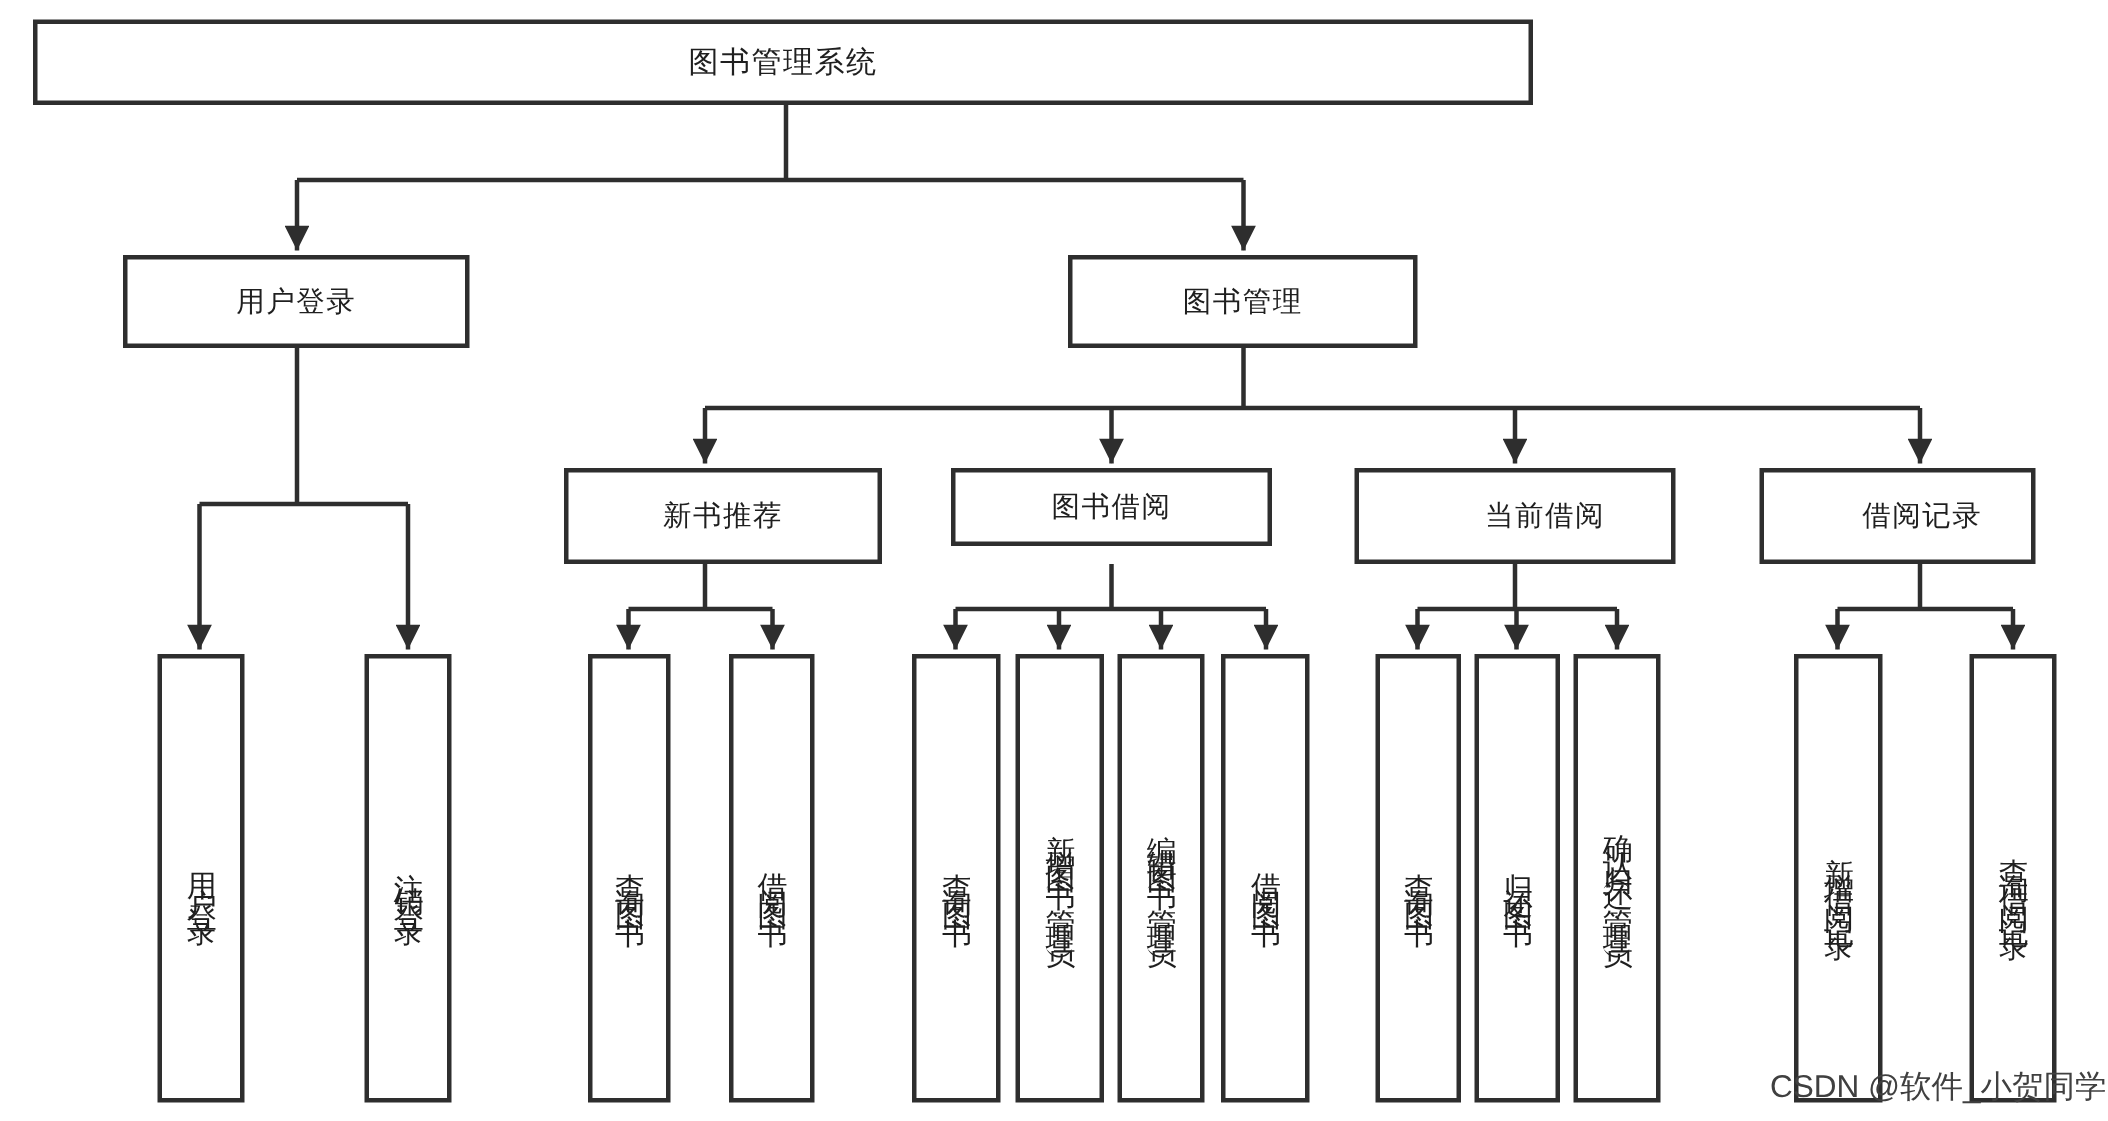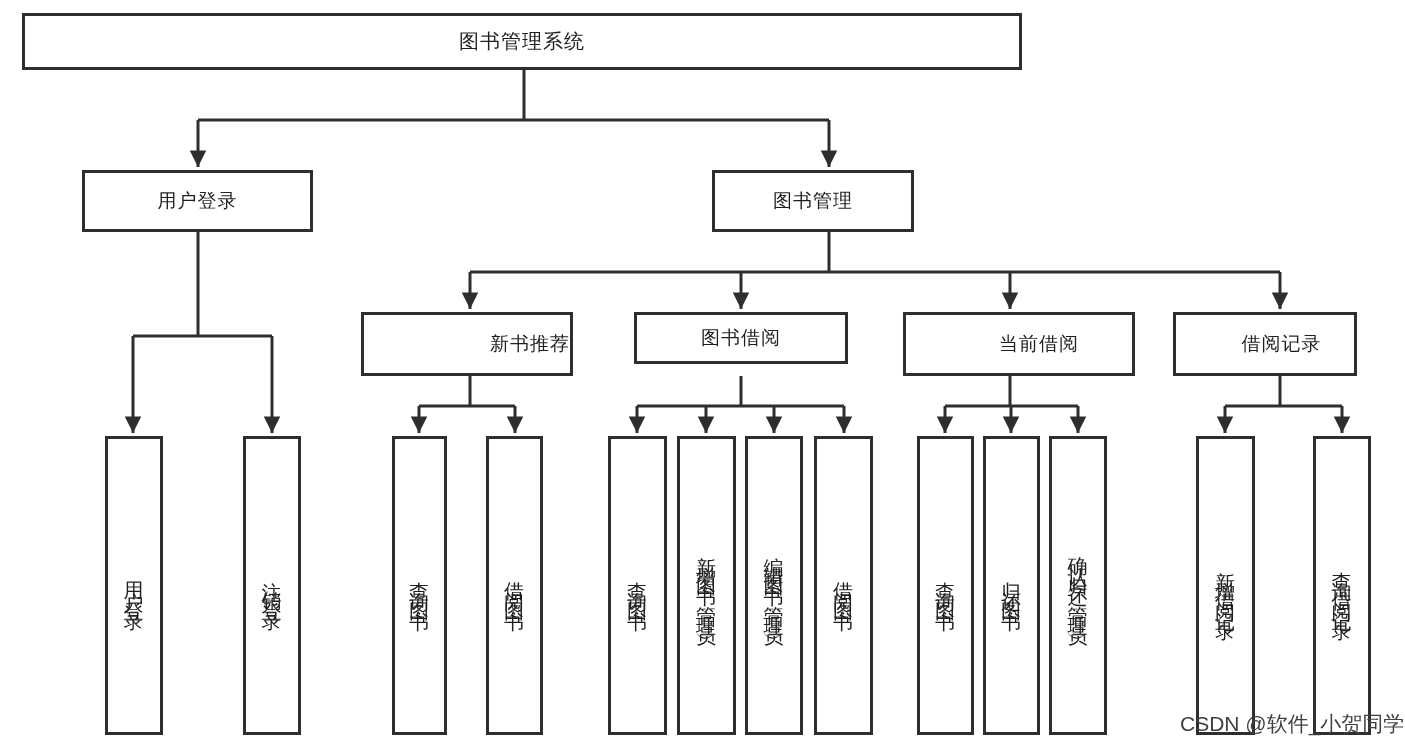--- a/index.html
+++ b/index.html
@@ -116,31 +116,31 @@
     </g>
   </svg>
 
   <div class="node h root" style="left:22px; top:13px; width:1000px; height:57px;">
     <span>图书管理系统</span>
   </div>
 
   <div class="node h" style="left:82px; top:170px; width:231px; height:62px;">
     <span>用户登录</span>
   </div>
-  <div class="node h" style="left:712px; top:170px; width:202px; height:62px;">
+  <div class="node h" style="left:712px; top:170px; width:233px; height:62px;">
     <span>图书管理</span>
   </div>
 
-  <div class="node h" style="left:361px; top:312px; width:212px; height:64px;justify-content:flex-end;">
+  <div class="node h" style="left:376px; top:312px; width:212px; height:64px;">
     <span>新书推荐</span>
   </div>
   <div class="node h" style="left:634px; top:312px; width:214px; height:52px;">
     <span>图书借阅</span>
   </div>
-  <div class="node h" style="left:903px; top:312px; width:232px; height:64px;padding-left:40px;">
+  <div class="node h" style="left:903px; top:312px; width:214px; height:64px;padding-left:40px;">
     <span>当前借阅</span>
   </div>
   <div class="node h" style="left:1173px; top:312px; width:184px; height:64px;padding-left:33px;">
     <span>借阅记录</span>
   </div>
 
   <div class="node v" style="left:105px; top:436px; width:58px; height:299px;">
     <span>用户登录</span>
   </div>
   <div class="node v" style="left:243px; top:436px; width:58px; height:299px;">

